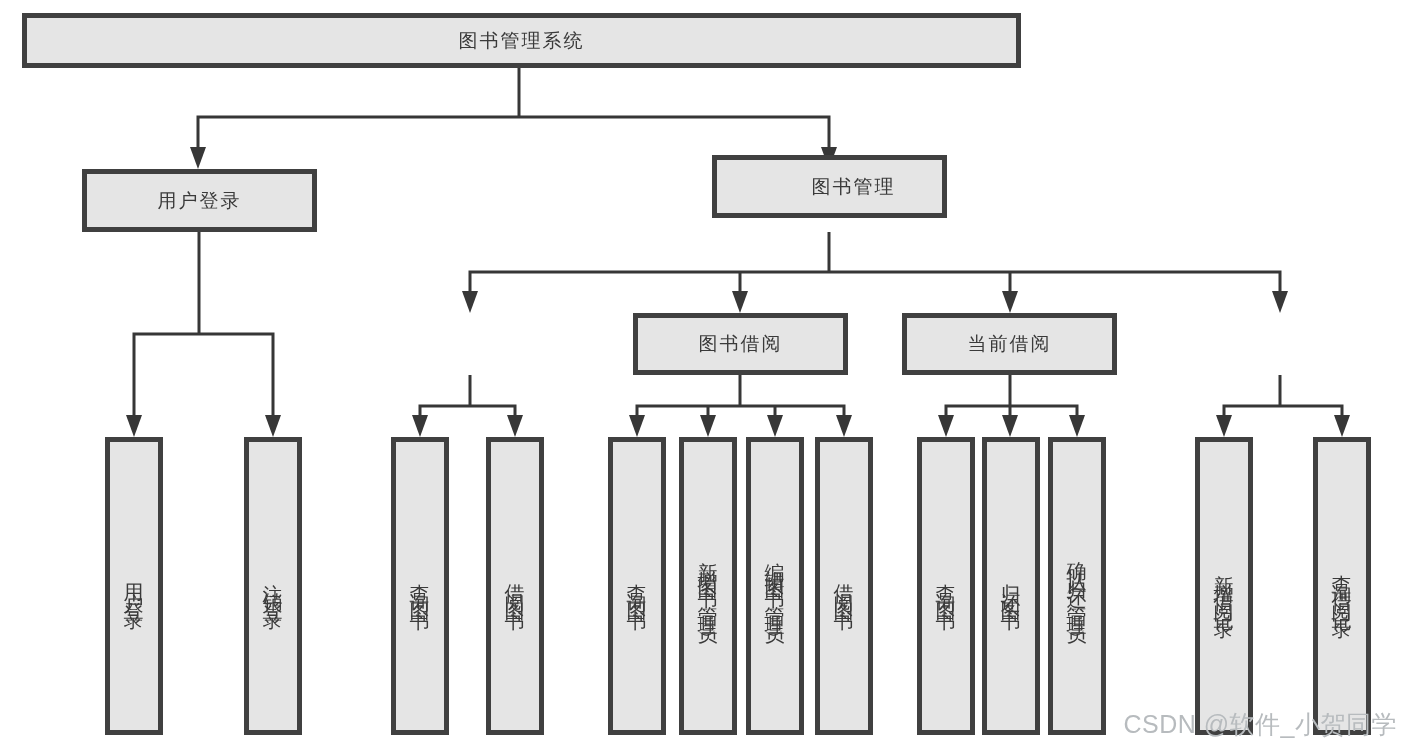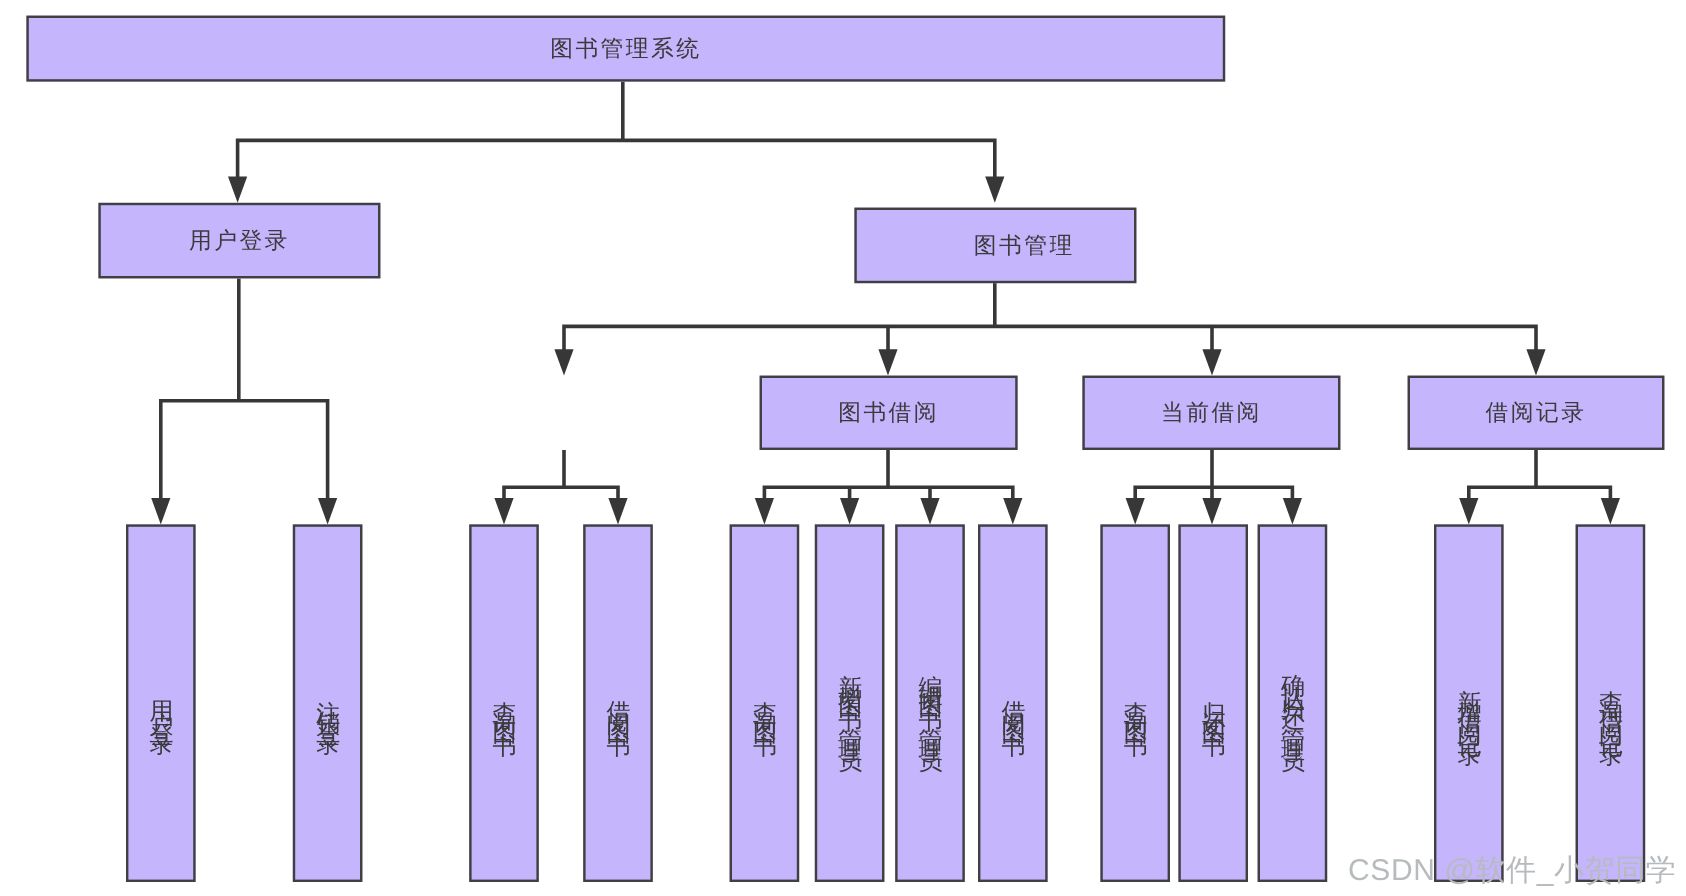--- a/index.html
+++ b/index.html
@@ -7,22 +7,22 @@
     position:relative;
     width:1405px;height:747px;
     background:#ffffff;
     font-family:"Liberation Sans","DejaVu Sans",sans-serif;
     overflow:hidden;
   }
   svg.connectors{position:absolute;left:0;top:0;z-index:0;}
   .node{
     position:absolute;
     box-sizing:border-box;
-    background:#c4b5fd;
-    border:2px solid #404040;
+    background:#e5e5e5;
+    border:5px solid #404040;
     display:flex;
     align-items:center;
     justify-content:center;
     color:#3a3a3a;
     z-index:1;
     text-align:right;
   }
   .node .label{
     font-size:19px;
     letter-spacing:2px;
@@ -103,32 +103,29 @@
     </g>
   </svg>
 
   <div class="node" style="left:22px;top:13px;width:999px;height:55px;">
     <span class="label">图书管理系统</span>
   </div>
 
   <div class="node" style="left:82px;top:169px;width:235px;height:63px;">
     <span class="label">用户登录</span>
   </div>
-  <div class="node" style="left:712px;top:173px;width:235px;height:63px;padding-left:48px;">
+  <div class="node" style="left:712px;top:155px;width:235px;height:63px;padding-left:48px;">
     <span class="label">图书管理</span>
   </div>
 
   <div class="node" style="left:633px;top:313px;width:215px;height:62px;">
     <span class="label">图书借阅</span>
   </div>
   <div class="node" style="left:902px;top:313px;width:215px;height:62px;">
     <span class="label">当前借阅</span>
-  </div>
-  <div class="node" style="left:1173px;top:313px;width:214px;height:62px;">
-    <span class="label">借阅记录</span>
   </div>
 
   <div class="node vert" style="left:105px;top:437px;width:58px;height:298px;">
     <span class="label">用户登录</span>
   </div>
   <div class="node vert" style="left:244px;top:437px;width:58px;height:298px;">
     <span class="label">注销登录</span>
   </div>
 
   <div class="node vert" style="left:391px;top:437px;width:58px;height:298px;">

